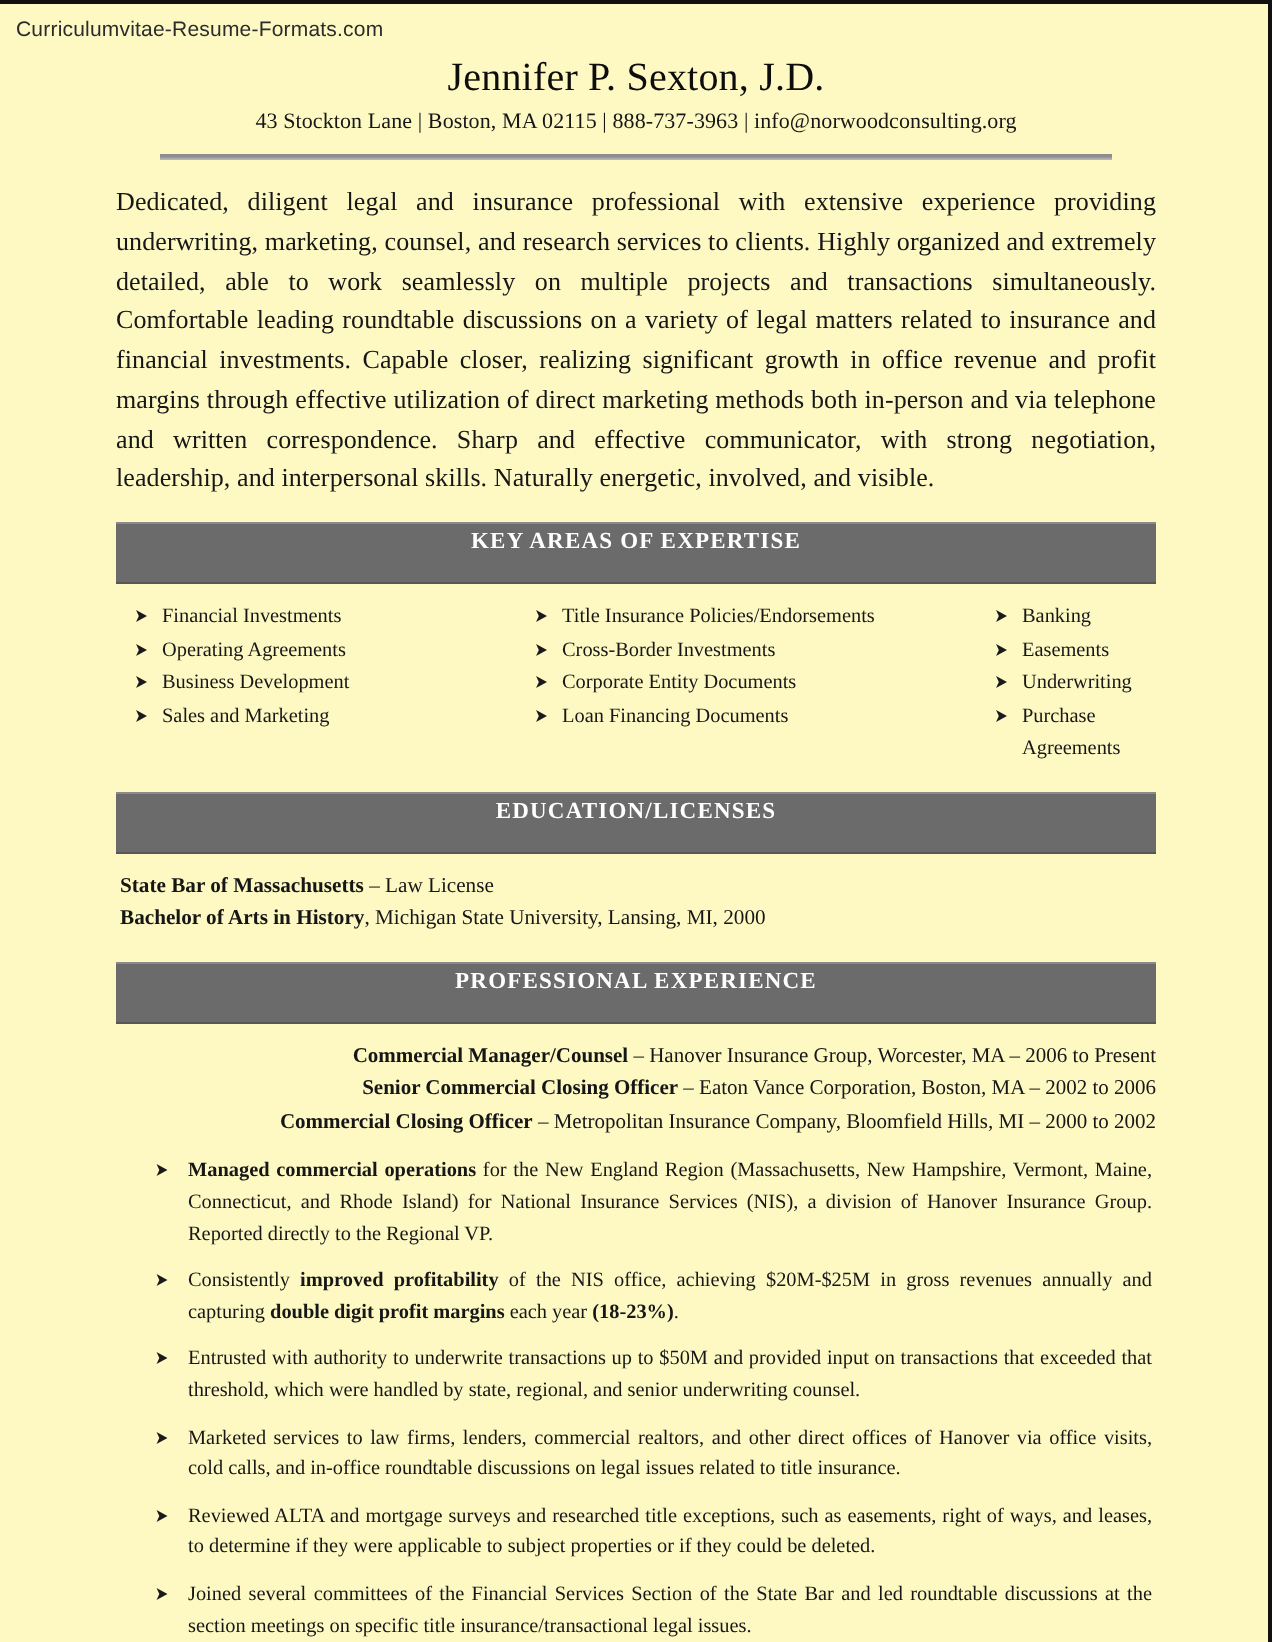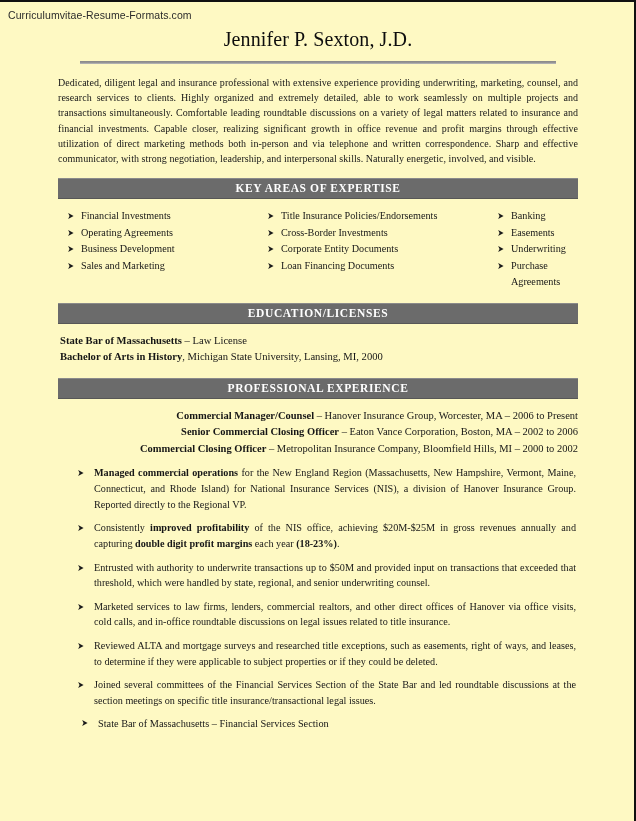--- a/index.html
+++ b/index.html
@@ -61,35 +61,35 @@
   }
   .job-title {
     text-align: center;
     font-weight: bold;
     font-size: 12px;
     margin-top: 8px;
     color: #0d0d0d;
   }
   .summary {
     margin-top: 11px;
-    font-size: 10px;
+    font-size: 13px;
     line-height: 1.52;
     text-align: justify;
     color: #171717;
     letter-spacing: 0.05px;
     font-family: Liberation Serif, serif;
   }
   .bar {
     background: #6b6b6b;
     color: #ffffff;
     text-align: center;
     font-size: 11.5px;
     font-weight: bold;
     letter-spacing: 0.6px;
-    padding: 3px 0 4px 0;
+    padding: 3px 0 14px 0;
     margin-top: 12px;
     border-top: 1px solid #8a8a8a;
     border-bottom: 1px solid #575757;
   }
   .skills {
     display: flex;
     margin-top: 9px;
     padding-left: 8px;
   }
   .skills-col {
@@ -165,20 +165,21 @@
 </head>
 <body>
 
 <div class="page">
 
   <div class="watermark">Curriculumvitae-Resume-Formats.com</div>
 
   <div class="sheet">
 
     <div class="name">Jennifer P. Sexton, J.D.</div>
+    <div class="contact">43 Stockton Lane | Boston, MA 02115 | 888-737-3963 | info@norwoodconsulting.org</div>
     <div class="rule"></div>
 
     <div class="summary">Dedicated, diligent legal and insurance professional with extensive experience providing underwriting, marketing, counsel, and research services to clients.  Highly organized and extremely detailed, able to work seamlessly on multiple projects and transactions simultaneously.  Comfortable leading roundtable discussions on a variety of legal matters related to insurance and financial investments.  Capable closer, realizing significant growth in office revenue and profit margins through effective utilization of direct marketing methods both in-person and via telephone and written correspondence.  Sharp and effective communicator, with strong negotiation, leadership, and interpersonal skills.  Naturally energetic, involved, and visible.</div>
 
     <div class="bar">KEY AREAS OF EXPERTISE</div>
 
     <div class="skills">
       <div class="skills-col c1" id="exp-col-1">
           <div class="sk-item">
             <span class="arrow">➤</span>

